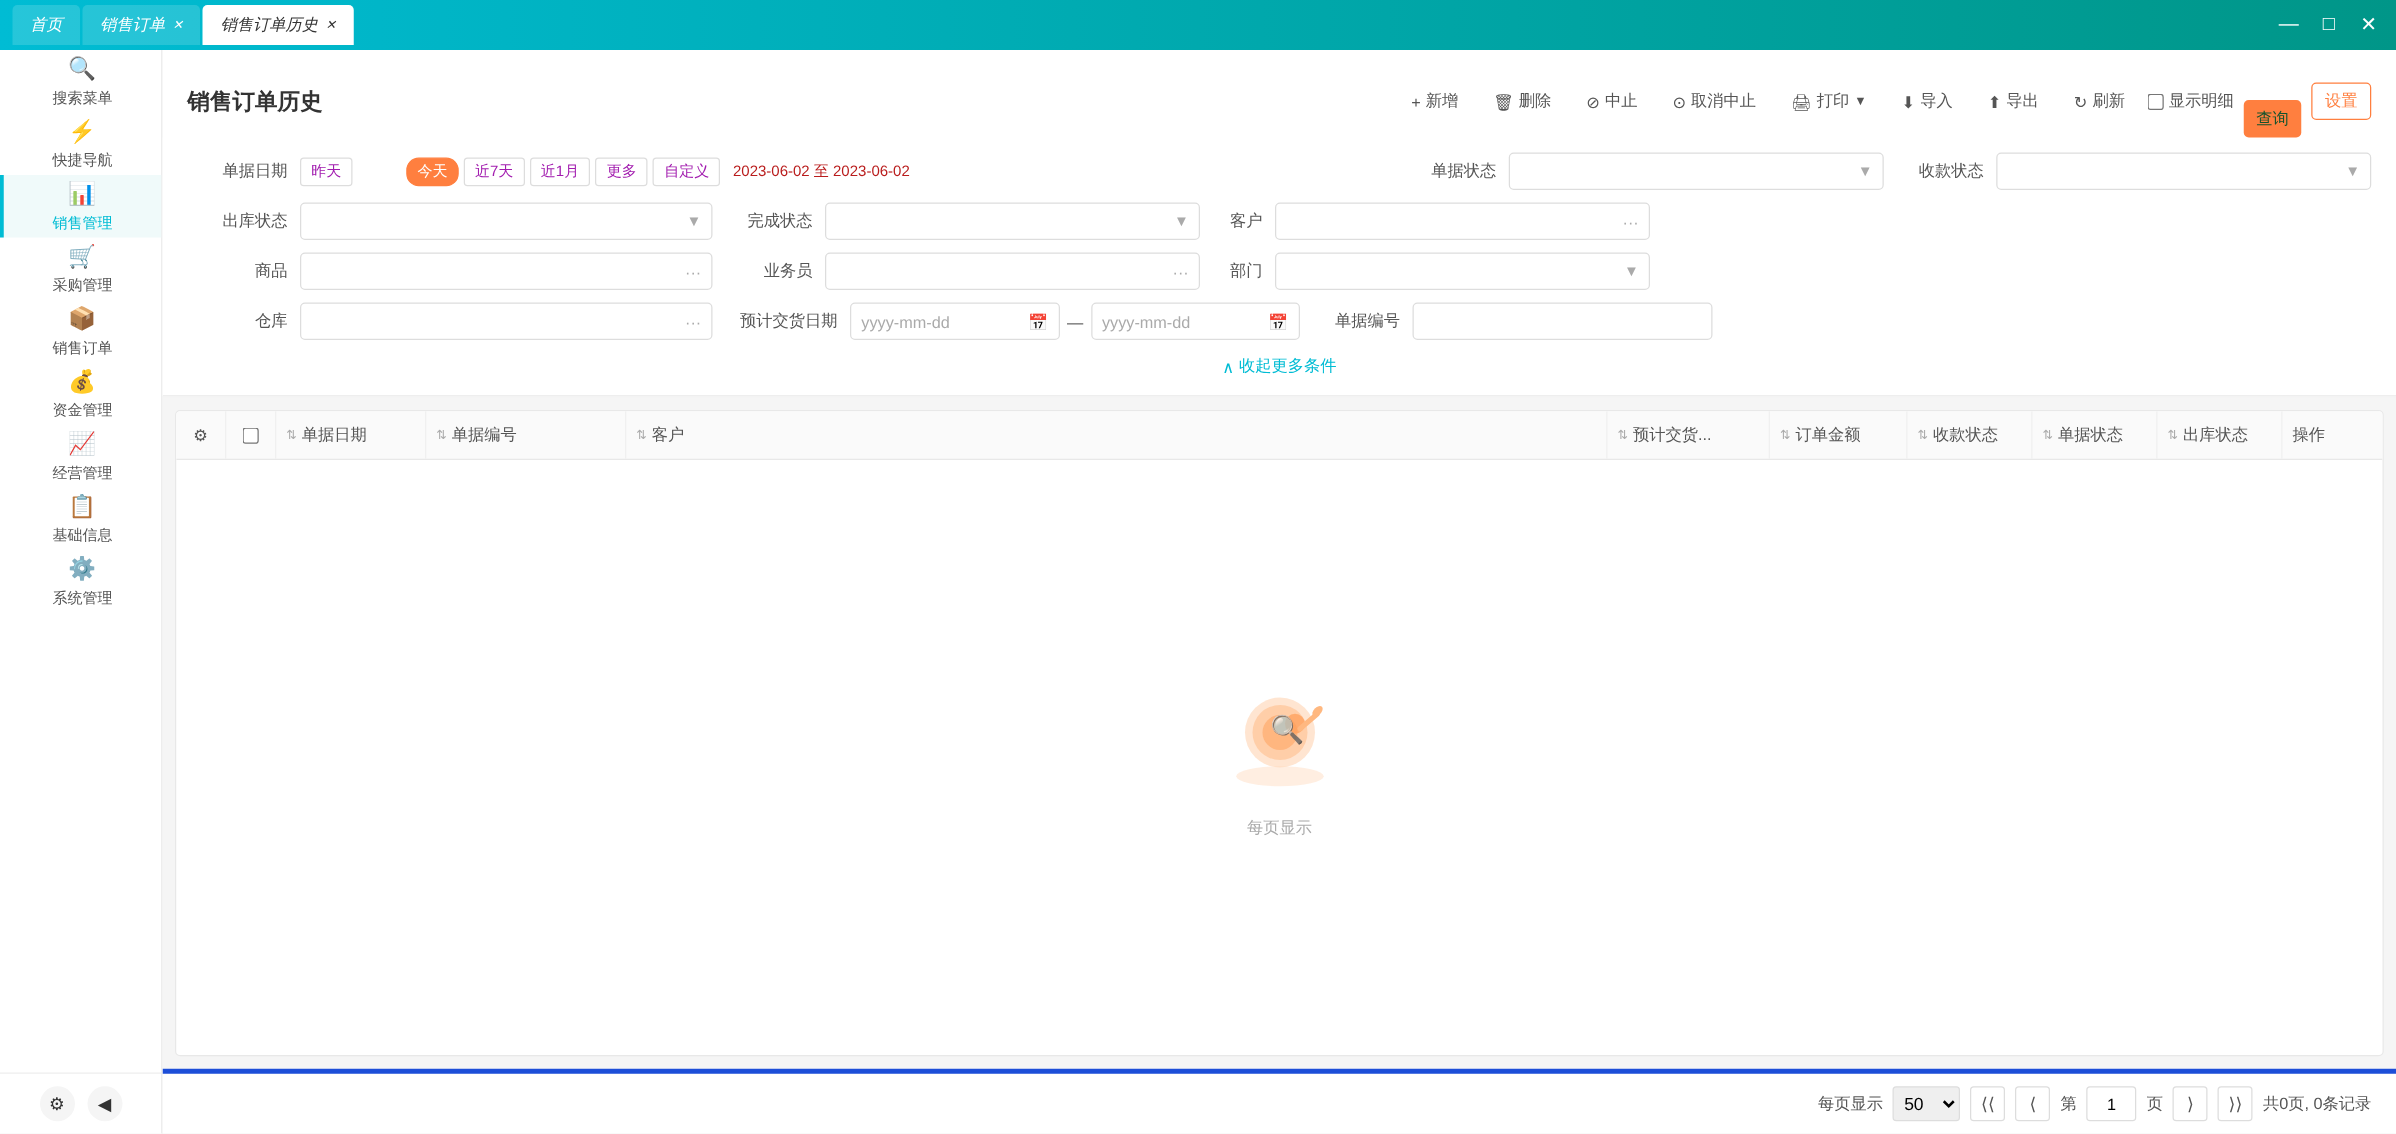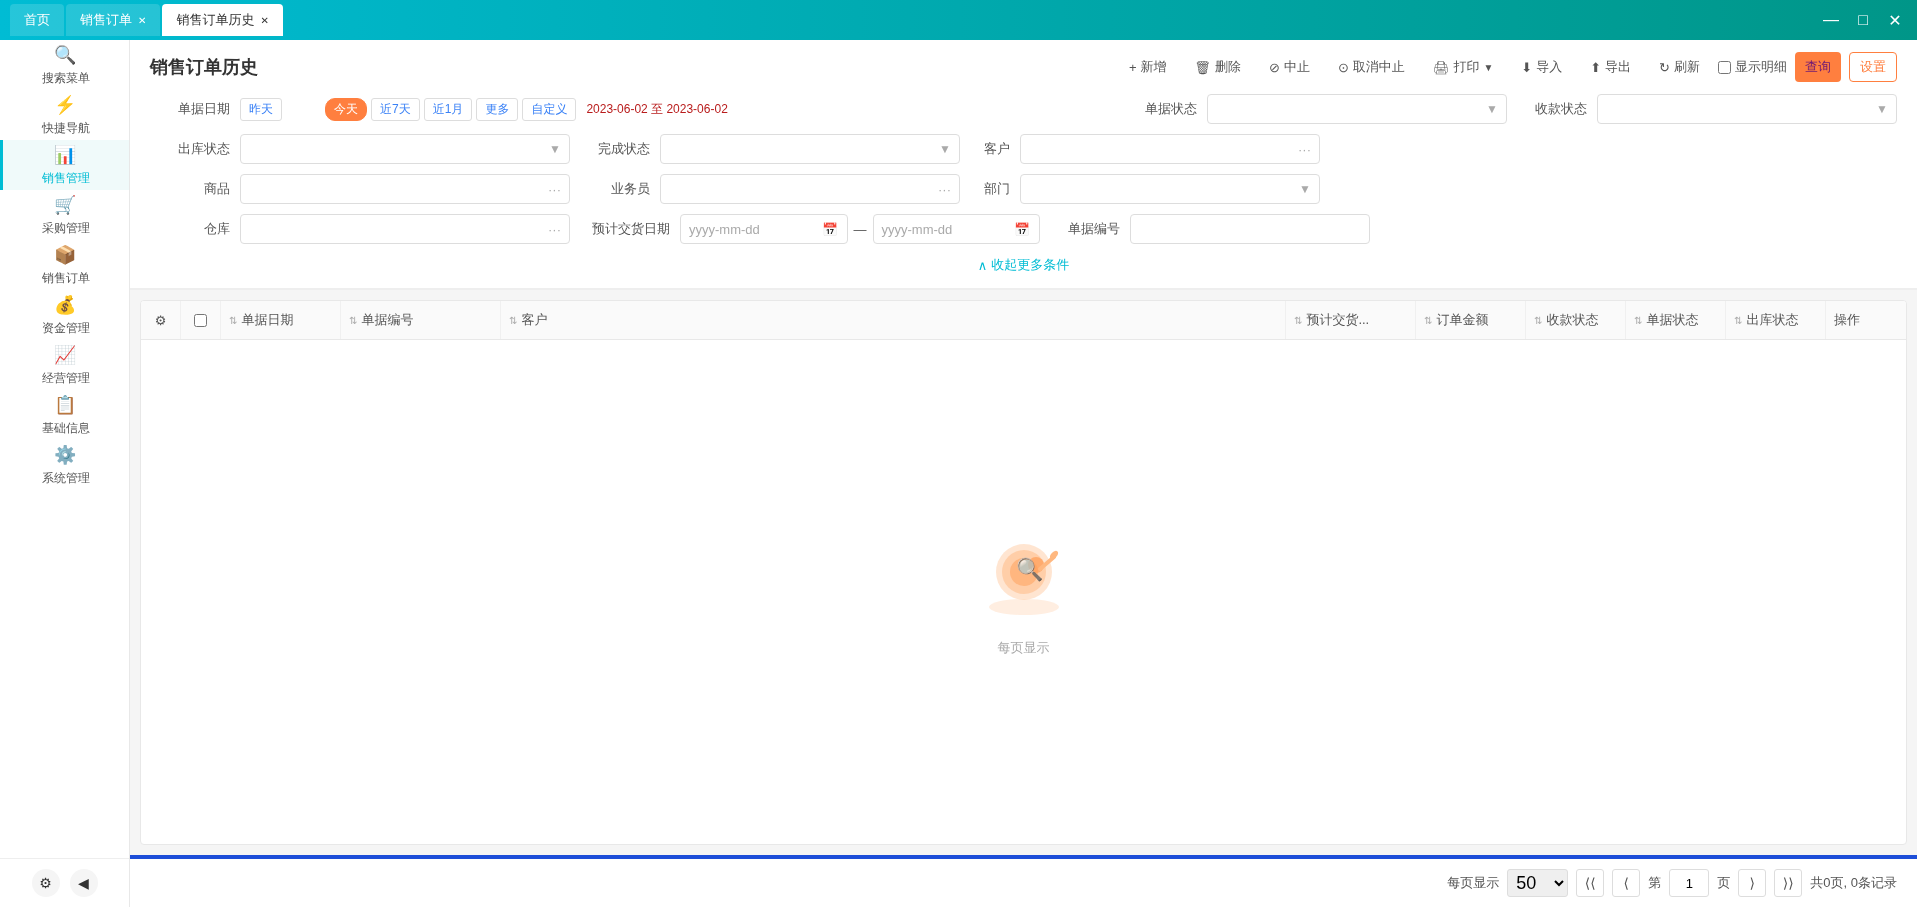--- a/index.html
+++ b/index.html
@@ -1,20 +1,20 @@
 <!DOCTYPE html>
 <html><head>
   <meta charset="utf-8">
   <style>
     * { box-sizing: border-box; margin: 0; padding: 0; }
     body { font-family: 'Microsoft YaHei', Arial, sans-serif; font-size: 13px; background: #f5f5f5; color: #333; display: flex; flex-direction: column; height: 100vh; overflow: hidden; }
 
     
     .top-bar { height: 40px; background: linear-gradient(to right, #00bcd4, #009688); display: flex; align-items: center; padding: 0 10px; color: white; flex-shrink: 0; }
-    .top-bar-tabs { display: flex; align-items: flex-end; flex: 1; gap: 2px; }
+    .top-bar-tabs { display: flex; align-items: flex-end; flex: 1; gap: 2px; font-style: italic; }
     .tab-item { height: 32px; padding: 0 14px; display: flex; align-items: center; gap: 6px; border-radius: 4px 4px 0 0; cursor: pointer; font-size: 13px; color: white; background: rgba(255,255,255,0.15); }
     .tab-item.active { background: white; color: #333; }
     .tab-item .close-icon { font-size: 10px; cursor: pointer; }
     .top-bar-right { display: flex; align-items: center; gap: 8px; }
     .top-bar-right .icon-btn { width: 24px; height: 24px; display: flex; align-items: center; justify-content: center; cursor: pointer; color: white; font-size: 16px; }
 
     
     .main-layout { display: flex; flex: 1; overflow: hidden; }
 
     
@@ -25,31 +25,31 @@
     .sidebar-bottom { margin-top: auto; padding: 10px; display: flex; gap: 10px; border-top: 1px solid #eee; justify-content: center; }
     .sidebar-bottom .icon-btn { width: 28px; height: 28px; background: #f5f5f5; border-radius: 50%; display: flex; align-items: center; justify-content: center; cursor: pointer; font-size: 14px; }
 
     
     .content { flex: 1; overflow: auto; background: #f5f5f5; display: flex; flex-direction: column; }
     .page-title { font-size: 18px; font-weight: bold; color: #333; padding: 16px 20px 10px; background: white; }
 
     
     .toolbar { display: flex; align-items: center; gap: 8px; padding: 8px 20px; background: white; border-bottom: 1px solid #eee; flex-wrap: wrap; }
     .toolbar-btn { height: 30px; padding: 0 10px; border: none; background: none; cursor: pointer; display: flex; align-items: center; gap: 4px; font-size: 13px; color: #555; border-radius: 3px; }
-    .toolbar-btn.primary { background: #ff7f3f; color: #701a75; border-radius: 4px; }
+    .toolbar-btn.primary { background: #ff7f3f; color: #14532d; border-radius: 4px; margin-top: 28px; }
     .display-detail-check { display: flex; align-items: center; gap: 4px; font-size: 13px; color: #555; }
     .display-detail-check input { cursor: pointer; }
 
     
     .filter-area { background: white; padding: 12px 20px; border-bottom: 1px solid #eee; }
     .filter-row { display: flex; align-items: center; margin-bottom: 10px; gap: 10px; }
     .filter-label { width: 80px; text-align: right; color: #555; font-size: 13px; flex-shrink: 0; }
     .filter-value { flex: 1; display: flex; align-items: center; gap: 6px; }
     .filter-date-btns { display: flex; gap: 4px; align-items: center; }
-    .date-btn { padding: 2px 8px; border: 1px solid #ddd; border-radius: 3px; cursor: pointer; font-size: 12px; color: #3b82f6; background: white; }
+    .date-btn { padding: 2px 8px; border: 1px solid #ddd; border-radius: 3px; cursor: pointer; font-size: 12px; color: #a21caf; background: white; }
     .date-btn.active { background: #ff7f3f; color: white; border-color: #ff7f3f; border-radius: 10px; margin-left: 39px; }
     .date-range { font-size: 12px; color: #b91c1c; margin-left: 4px; }
     .filter-select { flex: 1; height: 30px; border: 1px solid #ddd; border-radius: 4px; background: white; padding: 0 8px; font-size: 13px; color: #555; display: flex; align-items: center; justify-content: space-between; cursor: pointer; }
     .filter-input { flex: 1; height: 30px; border: 1px solid #ddd; border-radius: 4px; background: white; padding: 0 8px; font-size: 13px; color: #555; display: flex; align-items: center; cursor: pointer; }
     .filter-dots { color: #aaa; cursor: pointer; margin-left: 4px; }
     .collapse-btn { display: flex; align-items: center; justify-content: center; color: #00bcd4; font-size: 13px; cursor: pointer; padding: 2px 0; margin-top: 4px; }
     .date-input-pair { display: flex; align-items: center; gap: 6px; flex: 1; }
     .date-field { flex: 1; height: 30px; border: 1px solid #ddd; border-radius: 4px; padding: 0 8px; display: flex; align-items: center; justify-content: space-between; color: #aaa; font-size: 13px; cursor: pointer; background: white; }
     .date-sep { color: #555; }
 
@@ -59,21 +59,21 @@
     .th { padding: 10px 8px; display: flex; align-items: center; gap: 4px; border-right: 1px solid #f0f0f0; user-select: none; flex-shrink: 0; }
     .th.settings-col { width: 40px; justify-content: center; }
     .th.check-col { width: 40px; justify-content: center; }
     .th .sort-icon { color: #aaa; font-size: 10px; }
 
     
     .empty-state { flex: 1; display: flex; flex-direction: column; align-items: center; justify-content: center; gap: 12px; color: #aaa; }
 
     
     .table-footer { padding: 10px 20px; background: white; border-top: 4px solid #1d4ed8; display: flex; align-items: center; justify-content: flex-end; gap: 8px; font-size: 13px; color: #555; }
-    .page-size-select { height: 28px; border: 1px solid #ddd; border-radius: 3px; padding: 0 4px; font-size: 18px; }
+    .page-size-select { height: 28px; border: 1px solid #ddd; border-radius: 3px; padding: 0 4px; font-size: 14px; }
     .page-nav-btn { width: 28px; height: 28px; border: 1px solid #ddd; border-radius: 3px; background: white; cursor: pointer; display: flex; align-items: center; justify-content: center; color: #555; font-size: 14px; }
     .page-nav-btn:disabled { color: #ccc; cursor: default; }
     .page-num-input { width: 40px; height: 28px; border: 1px solid #ddd; border-radius: 3px; text-align: center; font-size: 13px; }
 
     .chevron-icon { font-size: 12px; color: #aaa; }
   </style>
 </head>
 <body>
 
 <div class="top-bar">

